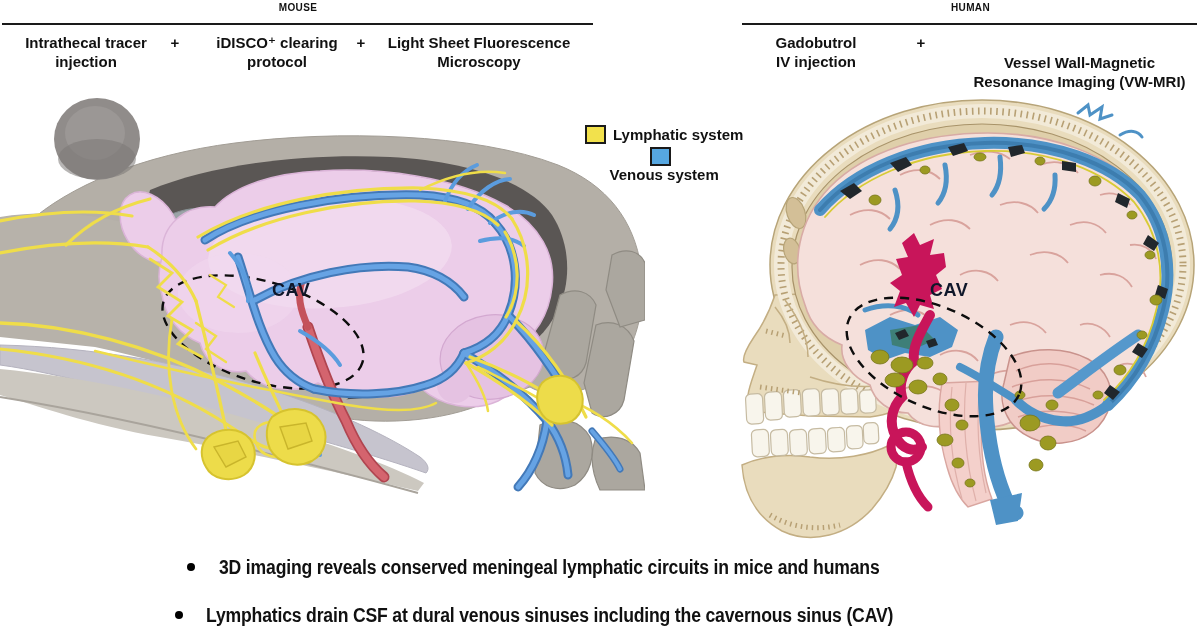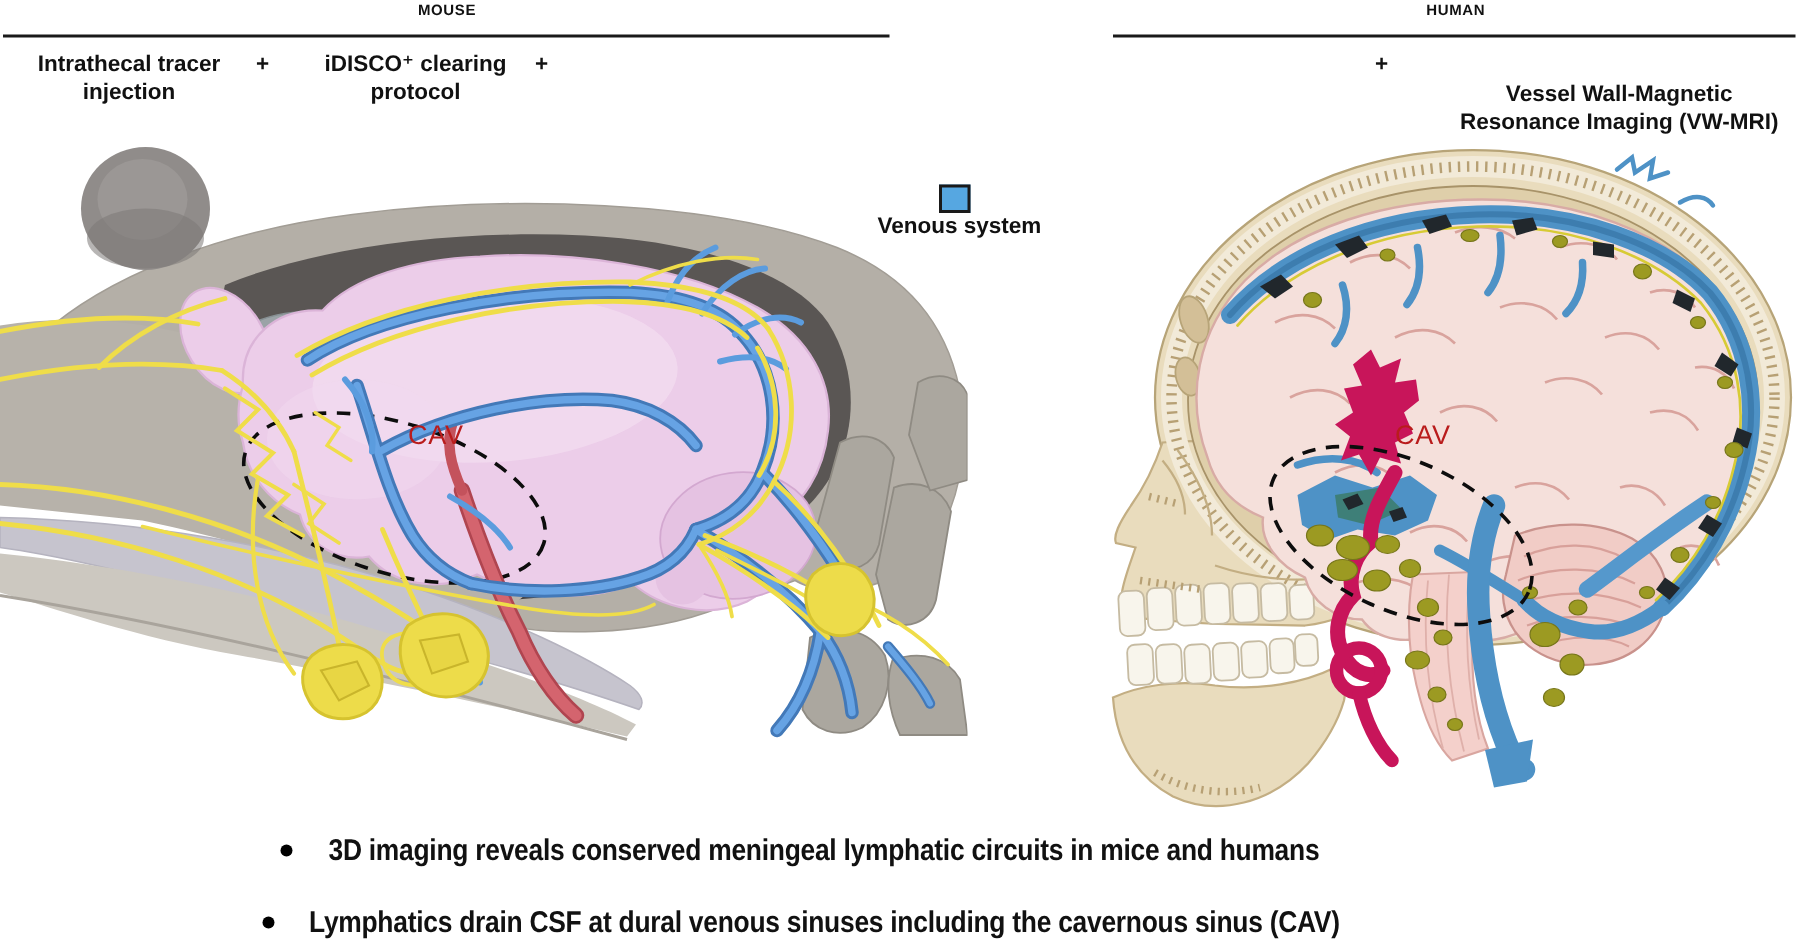--- a/index.html
+++ b/index.html
@@ -12,21 +12,21 @@
   .header-line { position:absolute; height:2px; background:#1a1a1a; }
   .steps { position:absolute; top:33px; left:0; width:100%; height:44px; }
   .step, .plus { position:absolute; font-size:15px; font-weight:bold; line-height:19px;
     text-align:center; white-space:pre-line; }
   
   .legend { position:absolute; left:585px; top:122px; }
   .legend-row { display:flex; align-items:center; height:24px; }
   .legend-swatch { width:21px; height:19px; border:2px solid #1a1a1a; margin-right:7px; flex:0 0 auto; }
   .legend-label { font-size:15px; font-weight:bold; white-space:nowrap; }
   
-  .cav-label { position:absolute; font-size:18px; font-weight:normal; letter-spacing:.5px; color:#b91c1c; }
+  .cav-label { position:absolute; font-size:18px; font-weight:bold; letter-spacing:.5px; color:#0f172a; }
   
   .bullet-row { position:absolute; display:flex; align-items:flex-start; }
   .bullet-dot { width:8px; height:8px; border-radius:50%; background:#000; margin-top:7px; flex:0 0 auto; }
   .bullet-text { font-size:20px; font-weight:bold; letter-spacing:-.2px; white-space:nowrap;
     display:inline-block; transform:scaleX(.88); transform-origin:left center; }
   #bullet1 { left:187px; top:556px; } #bullet1 .bullet-text { margin-left:24px; }
   #bullet2 { left:175px; top:604px; } #bullet2 .bullet-text { margin-left:23px; }
   svg { display:block; }
 </style>
 </head>
@@ -35,34 +35,42 @@
 <div class="panel-header" style="left:0; width:596px;">
   <div class="panel-title">MOUSE</div>
   <div class="header-line" style="top:23px; left:2px; width:591px;"></div>
   <div class="steps">
     <div class="step" style="left:6px; width:160px;">Intrathecal tracer
 injection</div>
     <div class="plus" style="left:164px; width:22px;">+</div>
     <div class="step" style="left:192px; width:170px;">iDISCO⁺ clearing
 protocol</div>
     <div class="plus" style="left:350px; width:22px;">+</div>
+    <div class="step" style="left:368px; width:222px;">Light Sheet Fluorescence
+Microscopy</div>
   </div>
 </div>
 
 <div class="panel-header" style="left:742px; width:457px;">
   <div class="panel-title">HUMAN</div>
   <div class="header-line" style="top:23px; left:0; width:455px;"></div>
   <div class="steps">
+    <div class="step" style="left:22px; width:104px;">Gadobutrol
+IV injection</div>
     <div class="plus" style="left:168px; width:22px;">+</div>
     <div class="step" style="left:218px; width:239px;margin-top:20px;">Vessel Wall-Magnetic
 Resonance Imaging (VW-MRI)</div>
   </div>
 </div>
 
 <div class="legend">
+  <div class="legend-row">
+    <span class="legend-swatch" style="background-color: rgb(242, 225, 76);"></span>
+    <span class="legend-label">Lymphatic system</span>
+  </div>
   <div class="legend-row" style="margin-top:1px;flex-direction:column;">
     <span class="legend-swatch" style="background-color: rgb(86, 167, 225);"></span>
     <span class="legend-label">Venous system</span>
   </div>
 </div>
 
 <svg class="abs" style="left:0; top:95px;" width="645" height="400" viewBox="0 0 645 400" aria-hidden="true">
 
   <path fill="#B4AFA7" stroke="#A29D95" stroke-width="1" d="M28,128 C68,92 140,60 235,48 C335,35 475,38 558,70 C608,90 634,126 641,172 C646,208 638,244 622,266
        C610,282 592,294 570,298 C555,300 540,298 530,292 L480,310 C430,330 360,330 320,318 L250,295

